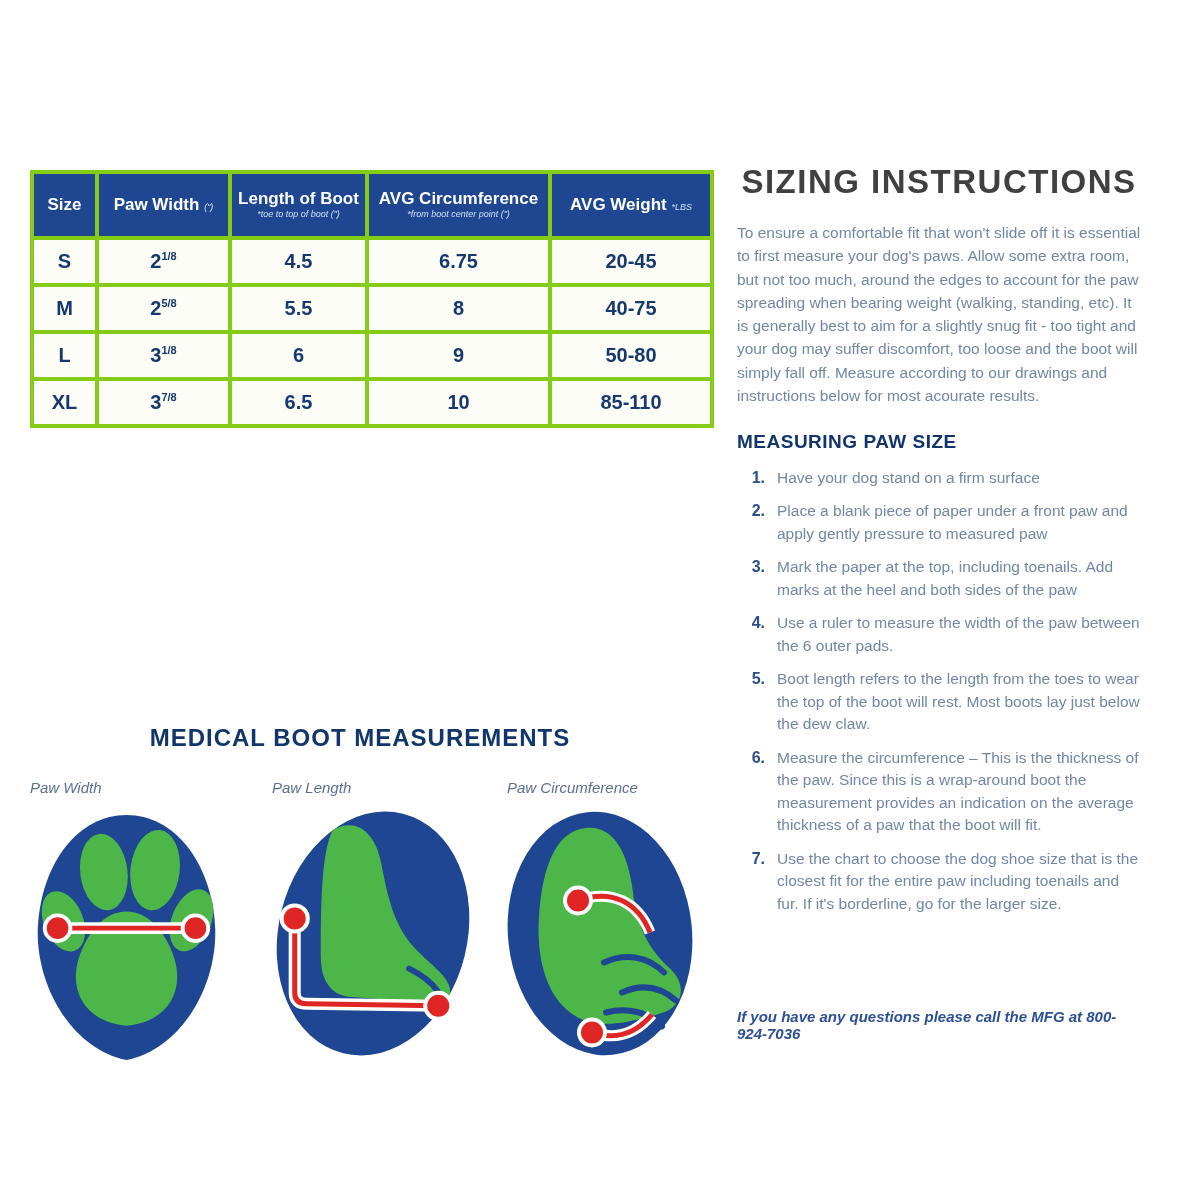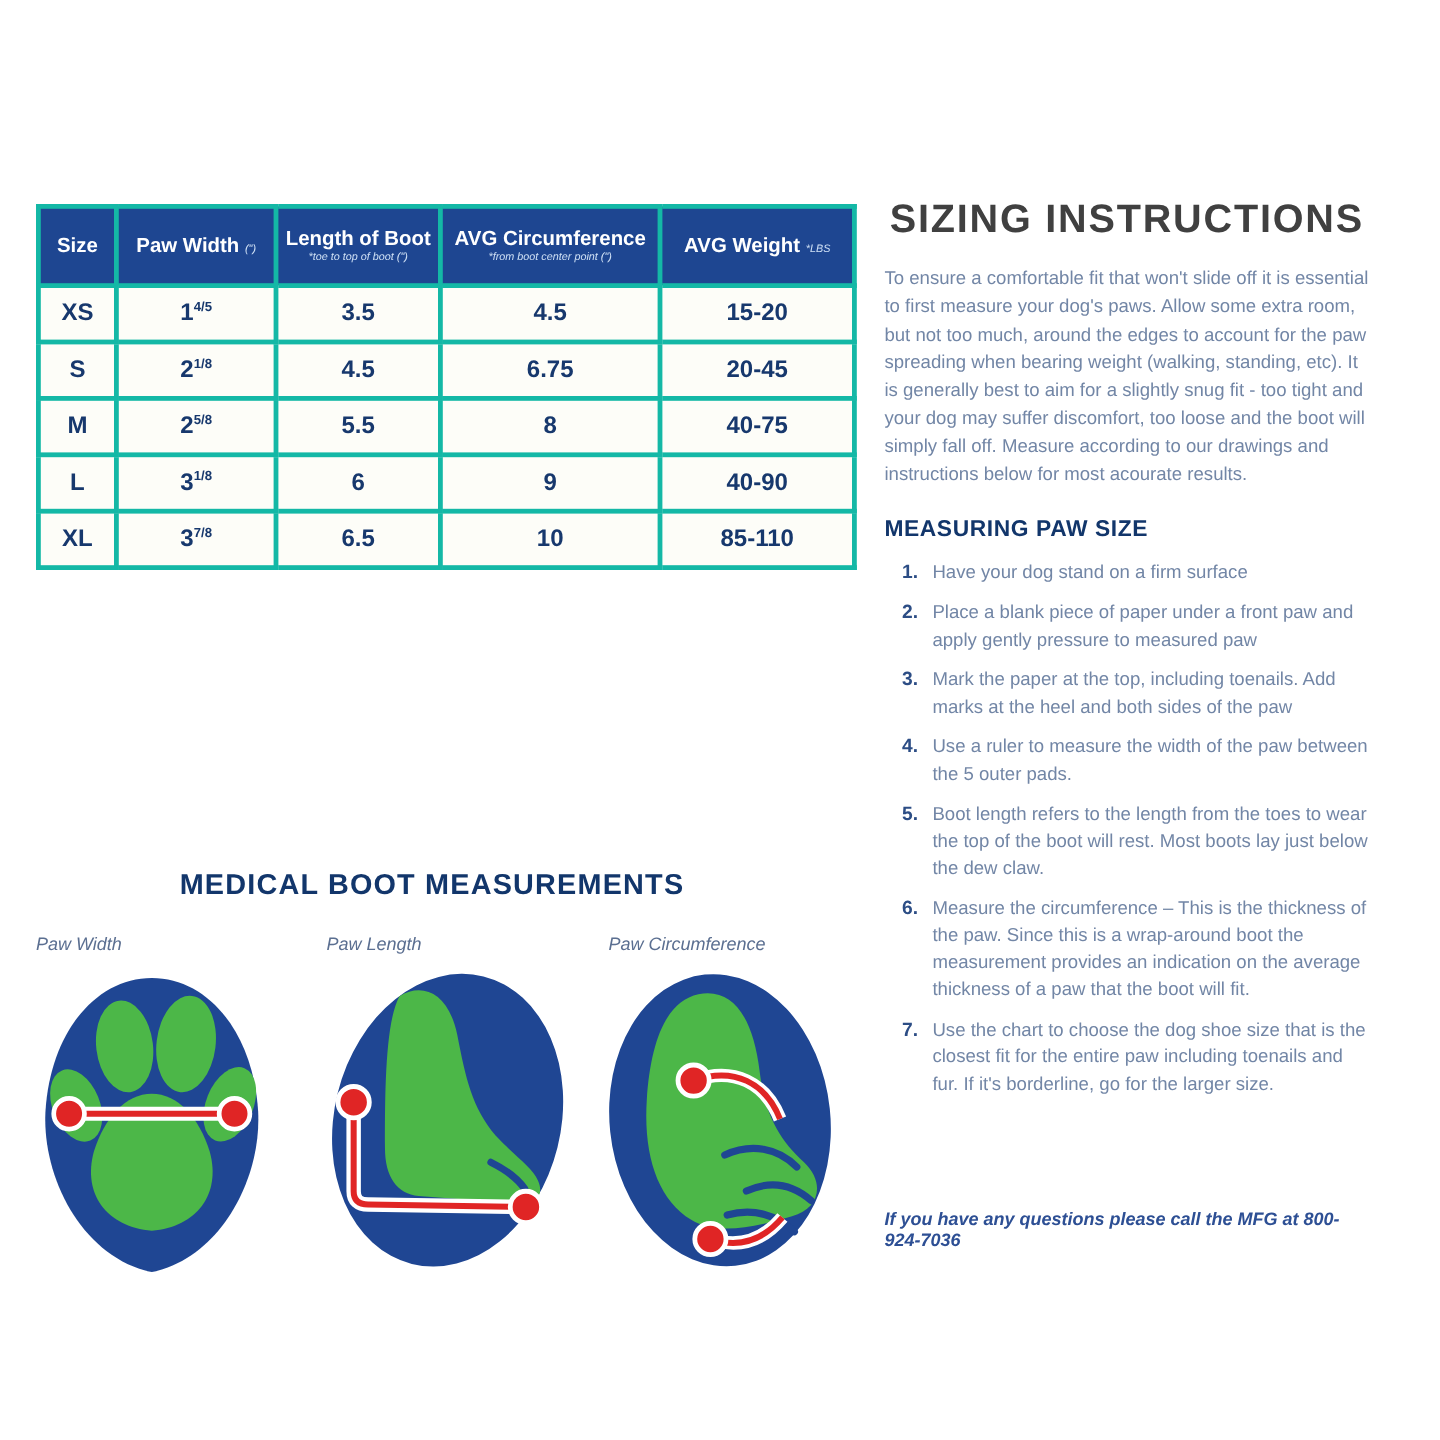--- a/index.html
+++ b/index.html
@@ -1,21 +1,21 @@
 <!DOCTYPE html>
 <html><head>
 <meta charset="utf-8">
 <style>
   * { margin:0; padding:0; box-sizing:border-box; }
   body { background:#ffffff; font-family:"Liberation Sans", sans-serif; }
   #canvas { position:relative; width:1200px; height:1200px; background:#ffffff; overflow:hidden; }
 
   
   .size-table { position:absolute; left:30px; top:170px; border-collapse:collapse; table-layout:fixed; }
-  .size-table th, .size-table td { border:4px solid #14b8a6; background:#fdfdf8; }
+  .size-table th, .size-table td { border:4px solid #84cc16; background:#fdfdf8; }
   .size-table th {
     background:#1e4691; color:#ffffff; font-weight:bold; font-size:17px;
     height:66px; text-align:center; vertical-align:middle; padding:2px 3px; line-height:1.1;
   }
   .th-note { display:block; font-size:9px; font-weight:normal; font-style:italic; color:#cfe0f5; margin-top:1px; }
   .th-note-inline { font-size:9px; font-weight:normal; font-style:italic; color:#cfe0f5; }
   .size-table td {
     height:47px; text-align:center; vertical-align:middle;
     color:#17386d; font-weight:bold; font-size:20px;
   }
@@ -72,46 +72,39 @@
           <span class="th-note">*from boot center point (")</span>
         </th>
         <th>
           <span>AVG Weight</span>
           <span class="th-note-inline">*LBS</span>
         </th>
       </tr>
     </thead>
     <tbody>
       <tr>
-        <td>XS</td>
-        <td><span>1</span><span class="frac">4/5</span></td>
-        <td>3.5</td>
-        <td>4.5</td>
-        <td>15-20</td>
-      </tr>
-      <tr>
         <td>S</td>
         <td><span>2</span><span class="frac">1/8</span></td>
         <td>4.5</td>
         <td>6.75</td>
         <td>20-45</td>
       </tr>
       <tr>
         <td>M</td>
         <td><span>2</span><span class="frac">5/8</span></td>
         <td>5.5</td>
         <td>8</td>
         <td>40-75</td>
       </tr>
       <tr>
         <td>L</td>
         <td><span>3</span><span class="frac">1/8</span></td>
         <td>6</td>
         <td>9</td>
-        <td>40-90</td>
+        <td>50-80</td>
       </tr>
       <tr>
         <td>XL</td>
         <td><span>3</span><span class="frac">7/8</span></td>
         <td>6.5</td>
         <td>10</td>
         <td>85-110</td>
       </tr>
     </tbody>
   </table>
@@ -128,21 +121,21 @@
       <div class="step">
         <span class="step-num">2.</span>
         <span class="step-text">Place a blank piece of paper under a front paw and apply gently pressure to measured paw</span>
       </div>
       <div class="step">
         <span class="step-num">3.</span>
         <span class="step-text">Mark the paper at the top, including toenails. Add marks at the heel and both sides of the paw</span>
       </div>
       <div class="step">
         <span class="step-num">4.</span>
-        <span class="step-text">Use a ruler to measure the width of the paw between the 5 outer pads.</span>
+        <span class="step-text">Use a ruler to measure the width of the paw between the 6 outer pads.</span>
       </div>
       <div class="step">
         <span class="step-num">5.</span>
         <span class="step-text">Boot length refers to the length from the toes to wear the top of the boot will rest.  Most boots lay just below the dew claw.</span>
       </div>
       <div class="step">
         <span class="step-num">6.</span>
         <span class="step-text">Measure the circumference – This is the thickness of the paw.  Since this is a wrap-around boot the measurement provides an indication on the average thickness of a paw that the boot will fit.</span>
       </div>
       <div class="step">

